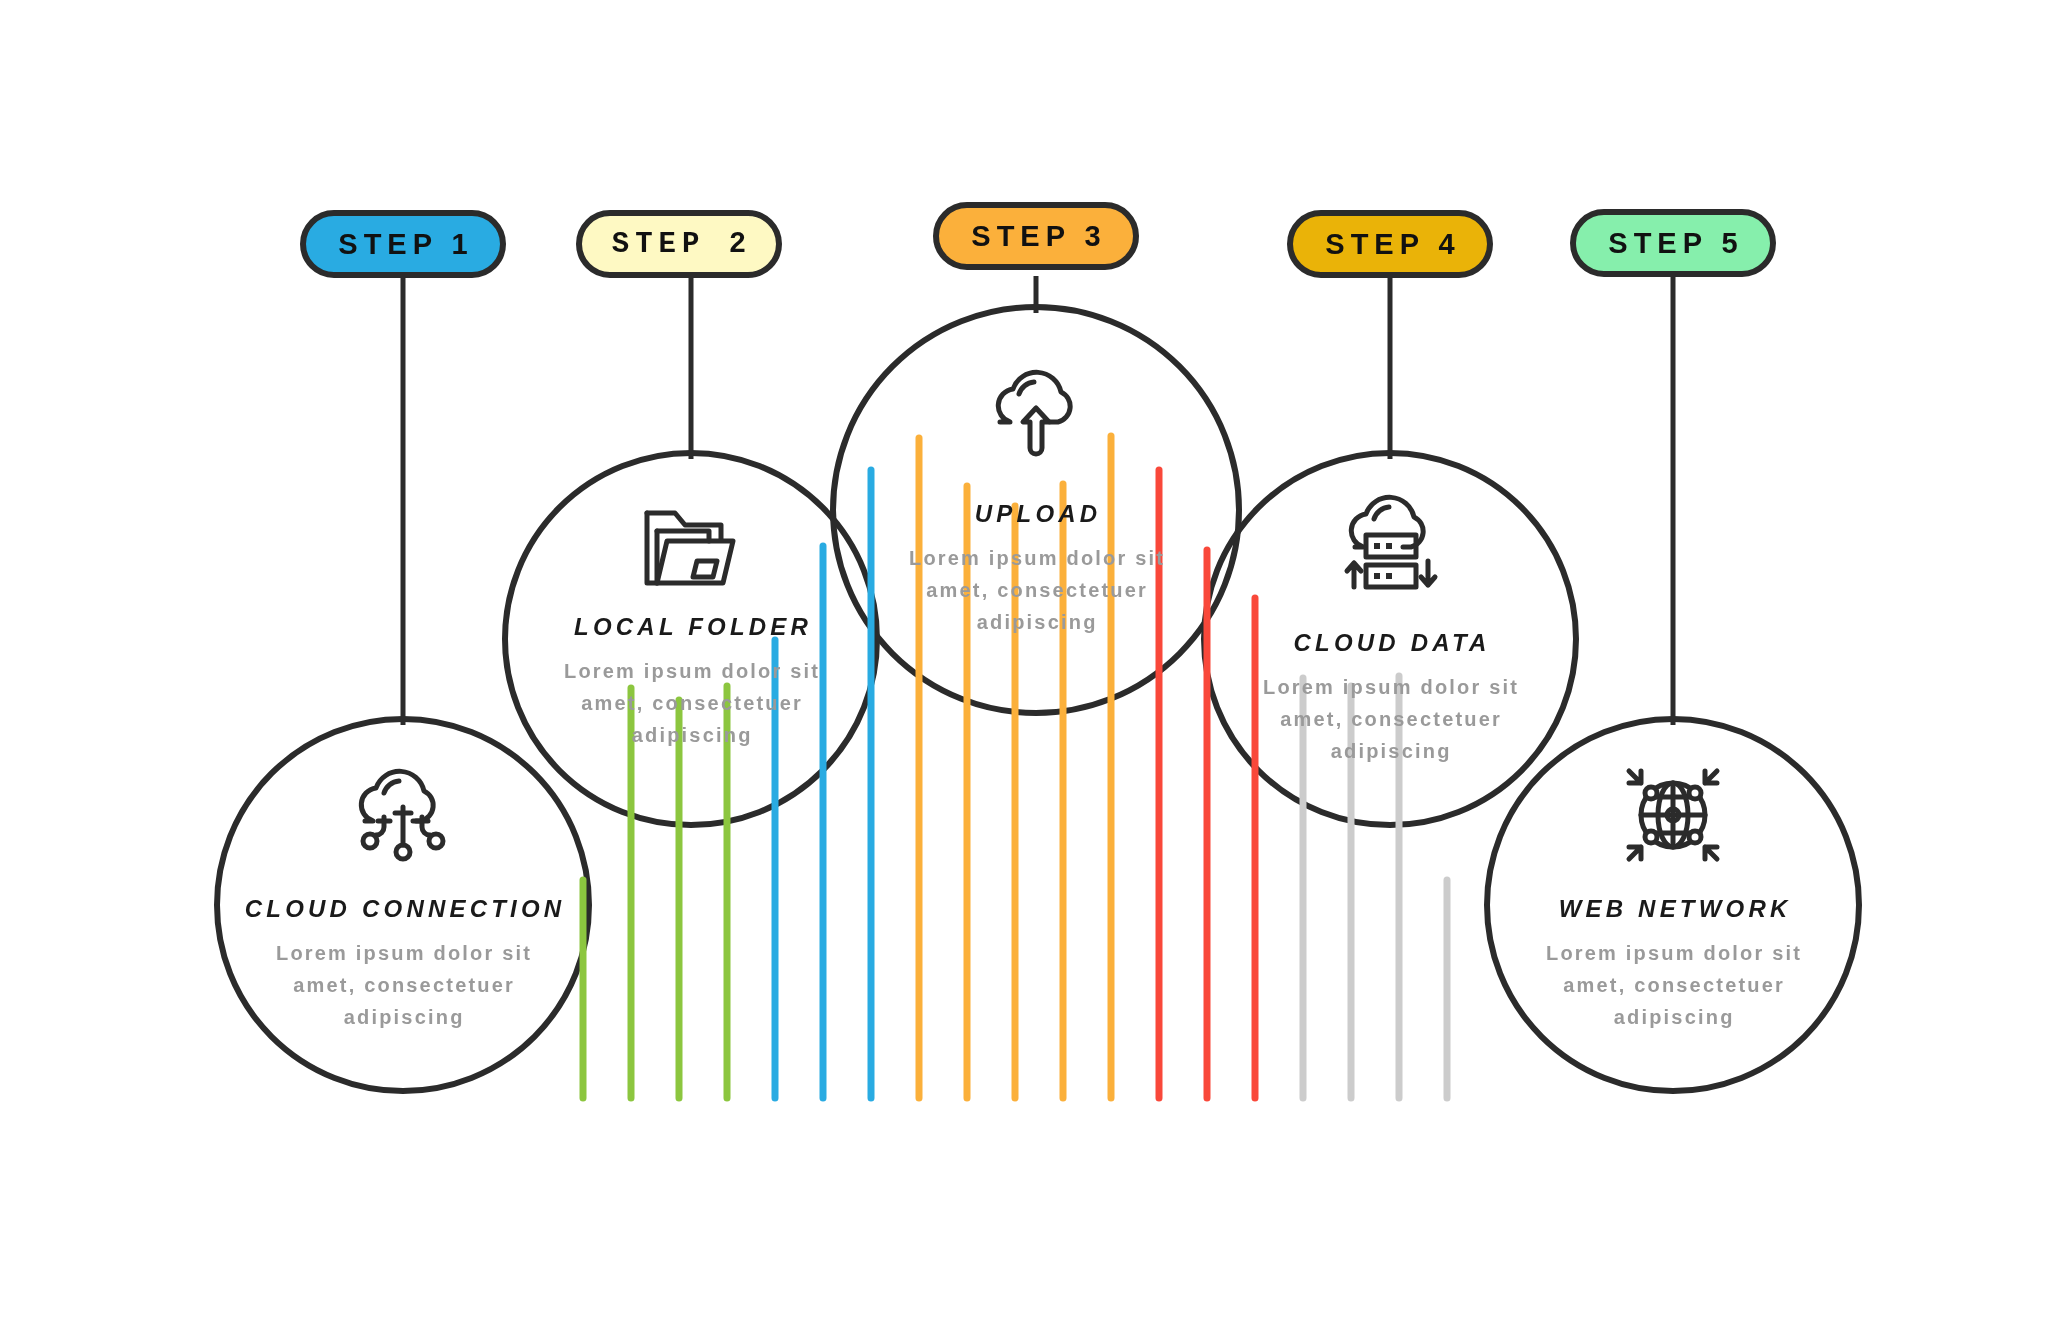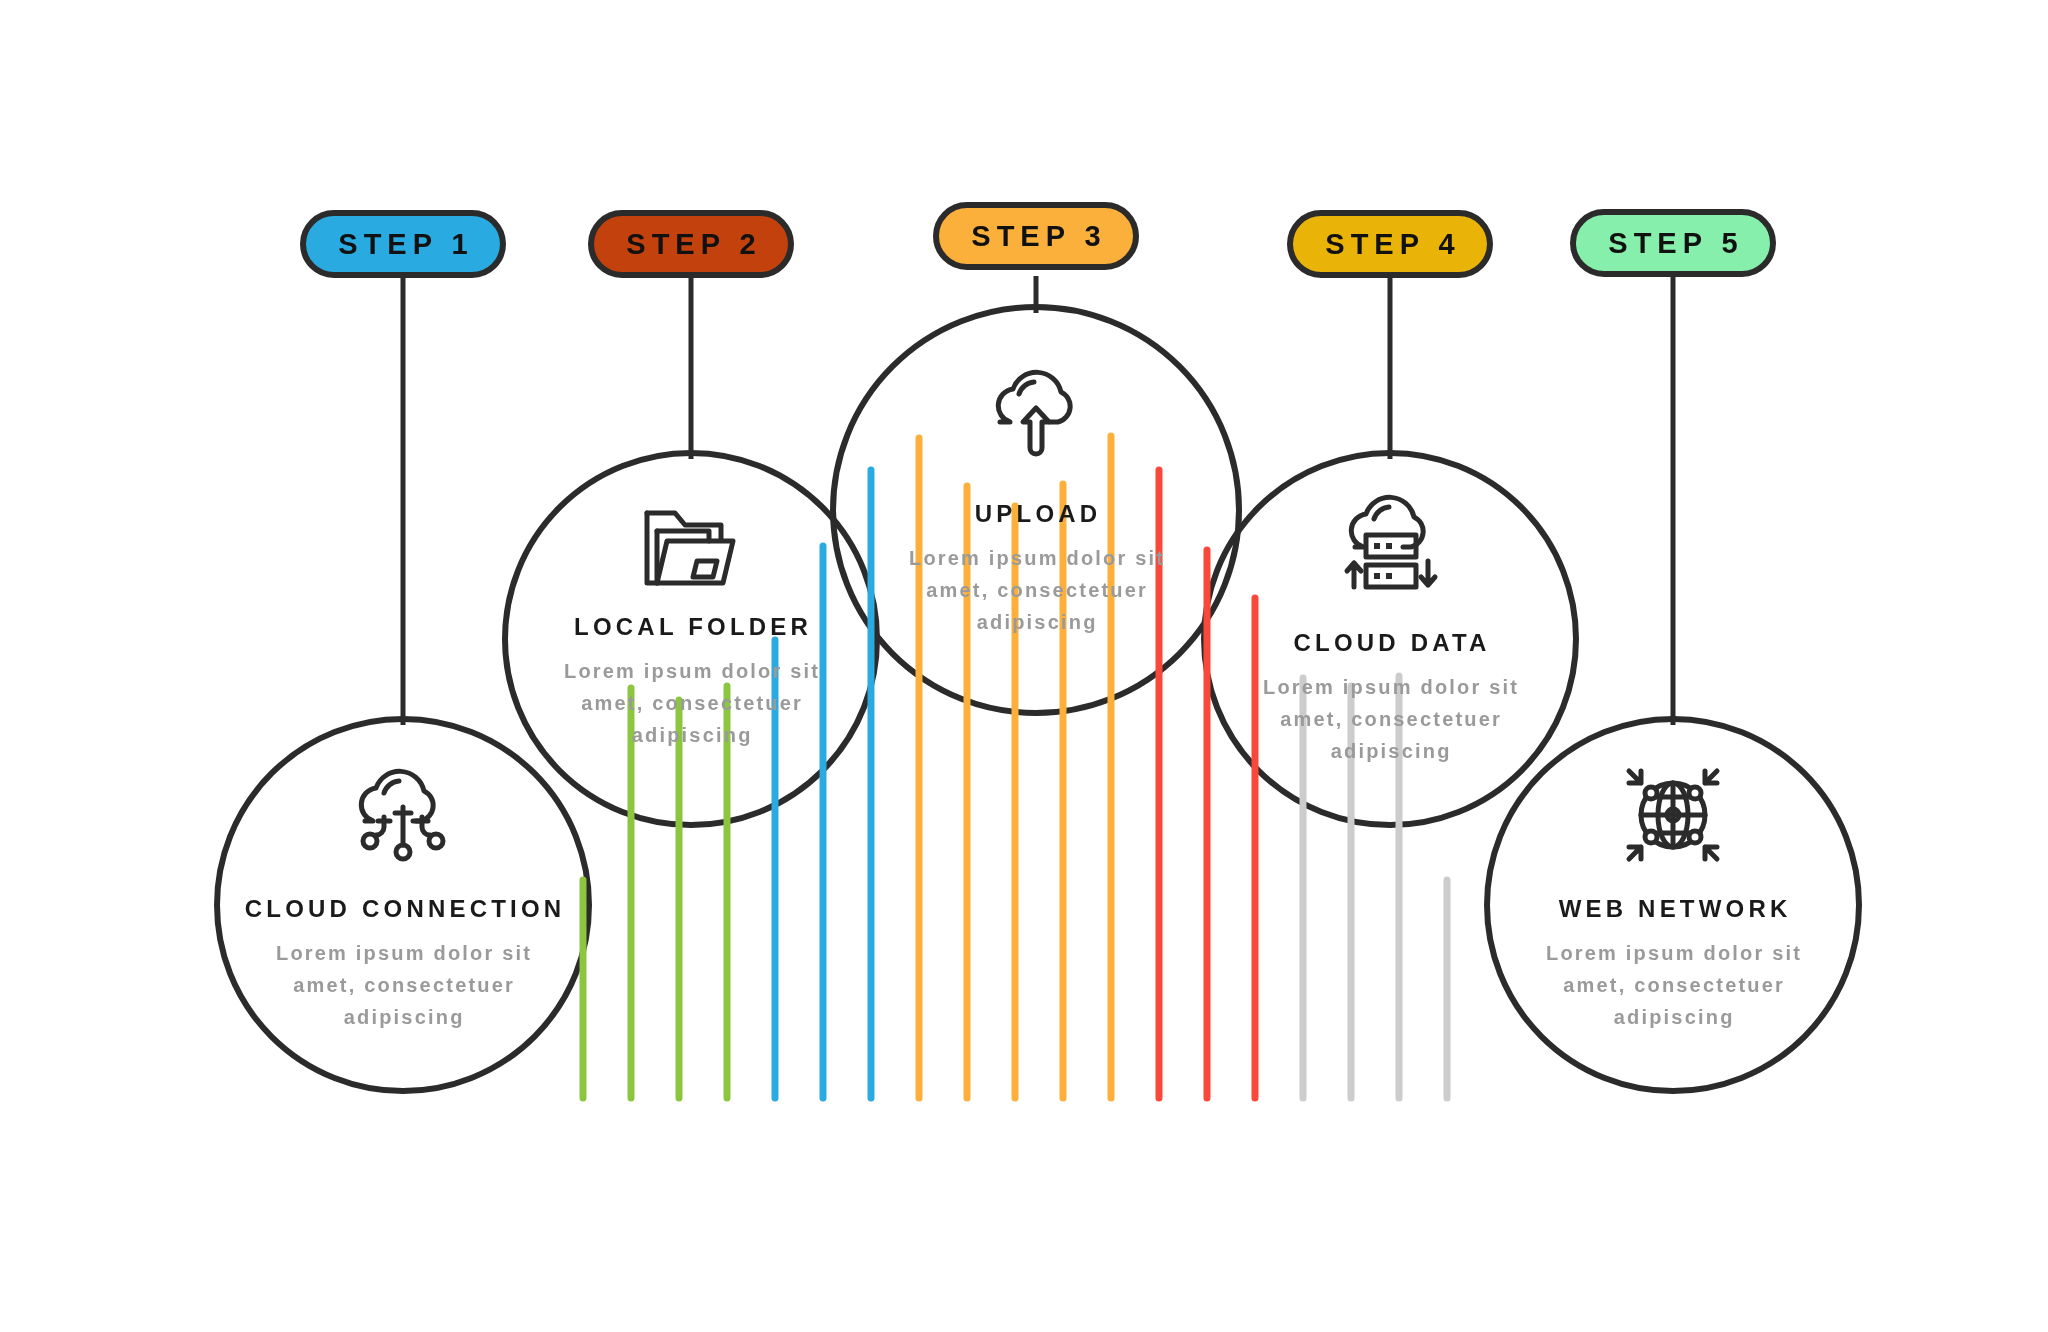--- a/index.html
+++ b/index.html
@@ -49,20 +49,21 @@
   }
   .circle-title {
     font-size: 24px;
     font-weight: 700;
     letter-spacing: 4.2px;
     text-indent: 4.2px;
     color: #1a1a1a;
     font-family: "Liberation Sans", sans-serif;
     white-space: nowrap;
     margin-bottom: 14px;
+    font-style: italic;
   }
   .circle-desc {
     font-size: 20px;
     line-height: 32px;
     letter-spacing: 2.2px;
     text-indent: 2.2px;
     color: #9a9a9a;
     font-weight: 700;
     font-family: "Liberation Sans", sans-serif;
   }
@@ -163,21 +164,21 @@
         <line x1="1255" y1="1098" x2="1255" y2="598" stroke="#f9483a" stroke-width="7" stroke-linecap="round"></line>
         <line x1="1303" y1="1098" x2="1303" y2="678" stroke="#cccccc" stroke-width="7" stroke-linecap="round"></line>
         <line x1="1351" y1="1098" x2="1351" y2="686" stroke="#cccccc" stroke-width="7" stroke-linecap="round"></line>
         <line x1="1399" y1="1098" x2="1399" y2="676" stroke="#cccccc" stroke-width="7" stroke-linecap="round"></line>
         <line x1="1447" y1="1098" x2="1447" y2="880" stroke="#cccccc" stroke-width="7" stroke-linecap="round"></line>
       </g>
   </svg>
 
   <div id="badge-layer">
       <div class="badge" style="left: 300px; top: 210px; background: rgb(41, 171, 226);">STEP 1</div>
-      <div class="badge" style="left: 588px; top: 210px; background: #c2410c;">STEP 2</div>
+      <div class="badge" style="left: 576px; top: 210px; background: #fef9c3; font-family: Liberation Mono, monospace;">STEP 2</div>
       <div class="badge" style="left: 933px; top: 202px; background: rgb(251, 176, 59);">STEP 3</div>
       <div class="badge" style="left: 1287px; top: 210px; background: #eab308;">STEP 4</div>
       <div class="badge" style="left: 1570px; top: 209px; background: #86efac;">STEP 5</div>
     </div>
   <div id="text-layer">
       <div class="circle-text" style="left: 223px; top: 895px;">
         <div class="circle-title">CLOUD CONNECTION</div>
         <div class="circle-desc">
           <span>Lorem ipsum dolor sit</span>
           <span>amet, consectetuer</span>

